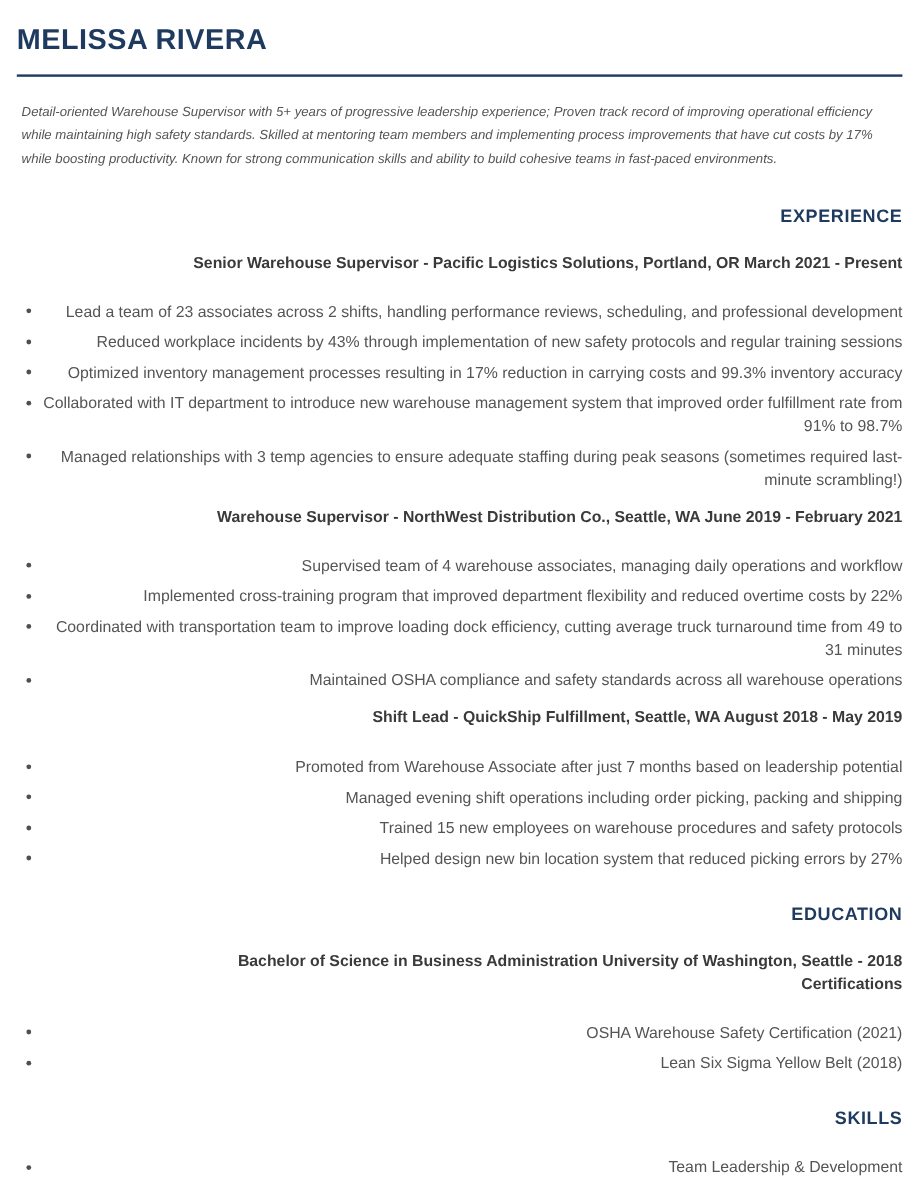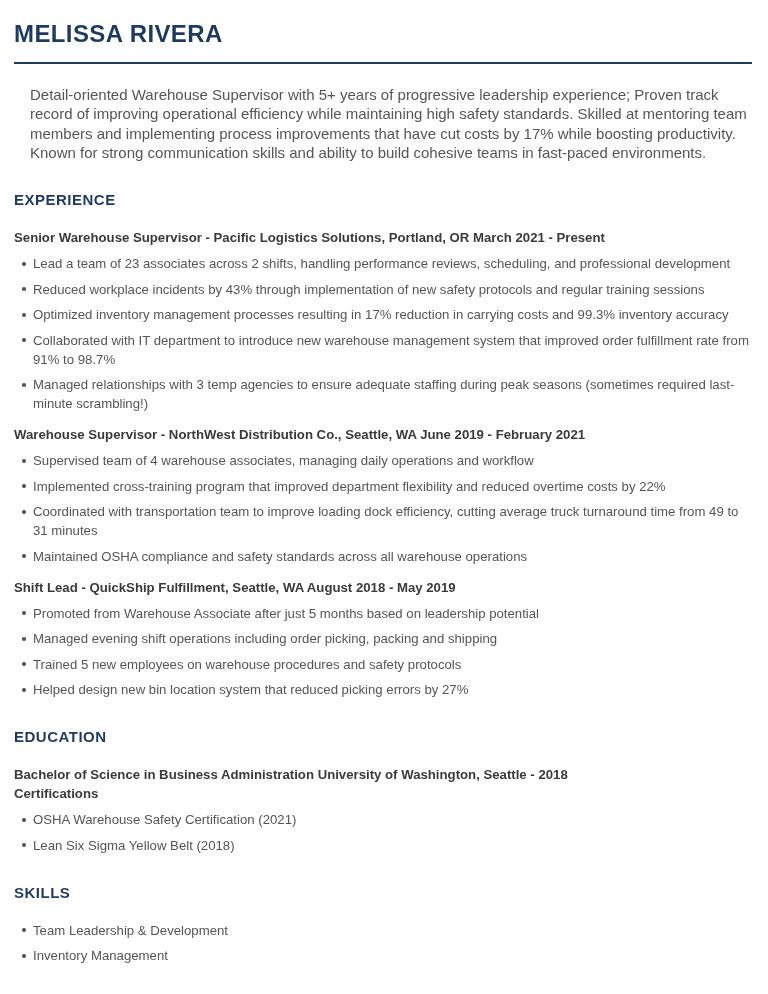--- a/index.html
+++ b/index.html
@@ -24,41 +24,41 @@
   }
   .contact{
     margin-top:8px;font-size:11.5px;color:#5a5a5a;letter-spacing:0.1px;
   }
   .rule{
     margin-top:14px;border-bottom:2px solid var(--accent);
   }
 
   
   .summary{
-    margin:21px 0 0 16px;
-    font-size:15px;line-height:19.3px;color:var(--body_text);
+    margin:21px 0 0 4px;
+    font-size:11px;line-height:19.3px;color:var(--body_text);font-style:italic;
   }
 
   
-  section{margin-top:29px;}
+  section{margin-top:29px;text-align:right;}
   h2.section-title{
     margin:0;font-size:15px;font-weight:bold;letter-spacing:0.5px;
     color:var(--accent);
   }
   .section-body{margin-top:20px;}
 
   
   .job{margin-top:12px;}
   .job:first-child{margin-top:0;}
   h3.bold-line{
     margin:0;font-size:13.2px;font-weight:bold;color:var(--job_heading);
     line-height:19px;
   }
   ul.bullets{
-    list-style:none;margin:7px 0 0 0;padding:0;
+    list-style:none;margin:22px 0 0 0;padding:0;
   }
   ul.bullets li{
     position:relative;padding-left:19px;margin-bottom:6.5px;
     font-size:13.2px;line-height:19px;color:var(--body_text);
   }
   ul.bullets li::before{
     content:"";position:absolute;left:8px;top:7.5px;
     width:4px;height:4px;border-radius:50%;background:#4f4f4f;
   }
 
@@ -99,23 +99,23 @@
           <li data-name="job-bullet">Supervised team of 4 warehouse associates, managing daily operations and workflow</li>
           <li data-name="job-bullet">Implemented cross-training program that improved department flexibility and reduced overtime costs by 22%</li>
           <li data-name="job-bullet">Coordinated with transportation team to improve loading dock efficiency, cutting average truck turnaround time from 49 to 31 minutes</li>
           <li data-name="job-bullet">Maintained OSHA compliance and safety standards across all warehouse operations</li>
         </ul>
       </div>
 
       <div class="job" data-name="job-entry">
         <h3 class="bold-line" data-name="job-heading">Shift Lead - QuickShip Fulfillment, Seattle, WA August 2018 - May 2019</h3>
         <ul class="bullets" data-name="job-bullet-list">
-          <li data-name="job-bullet">Promoted from Warehouse Associate after just 5 months based on leadership potential</li>
+          <li data-name="job-bullet">Promoted from Warehouse Associate after just 7 months based on leadership potential</li>
           <li data-name="job-bullet">Managed evening shift operations including order picking, packing and shipping</li>
-          <li data-name="job-bullet">Trained 5 new employees on warehouse procedures and safety protocols</li>
+          <li data-name="job-bullet">Trained 15 new employees on warehouse procedures and safety protocols</li>
           <li data-name="job-bullet">Helped design new bin location system that reduced picking errors by 27%</li>
         </ul>
       </div>
 
     </div>
   </section>
 
   <section data-name="section-education">
     <h2 class="section-title" data-name="section-title-education">EDUCATION</h2>
     <div class="section-body" data-name="education-body">

